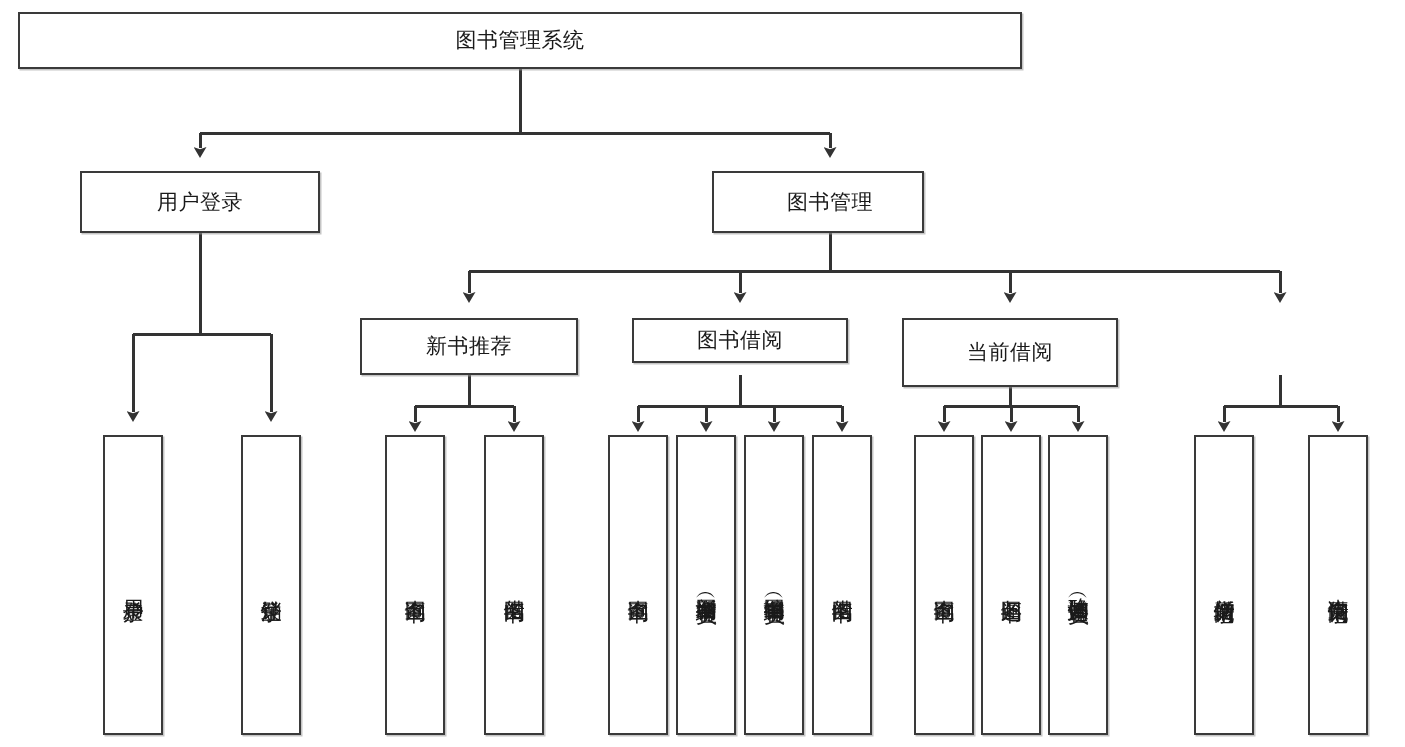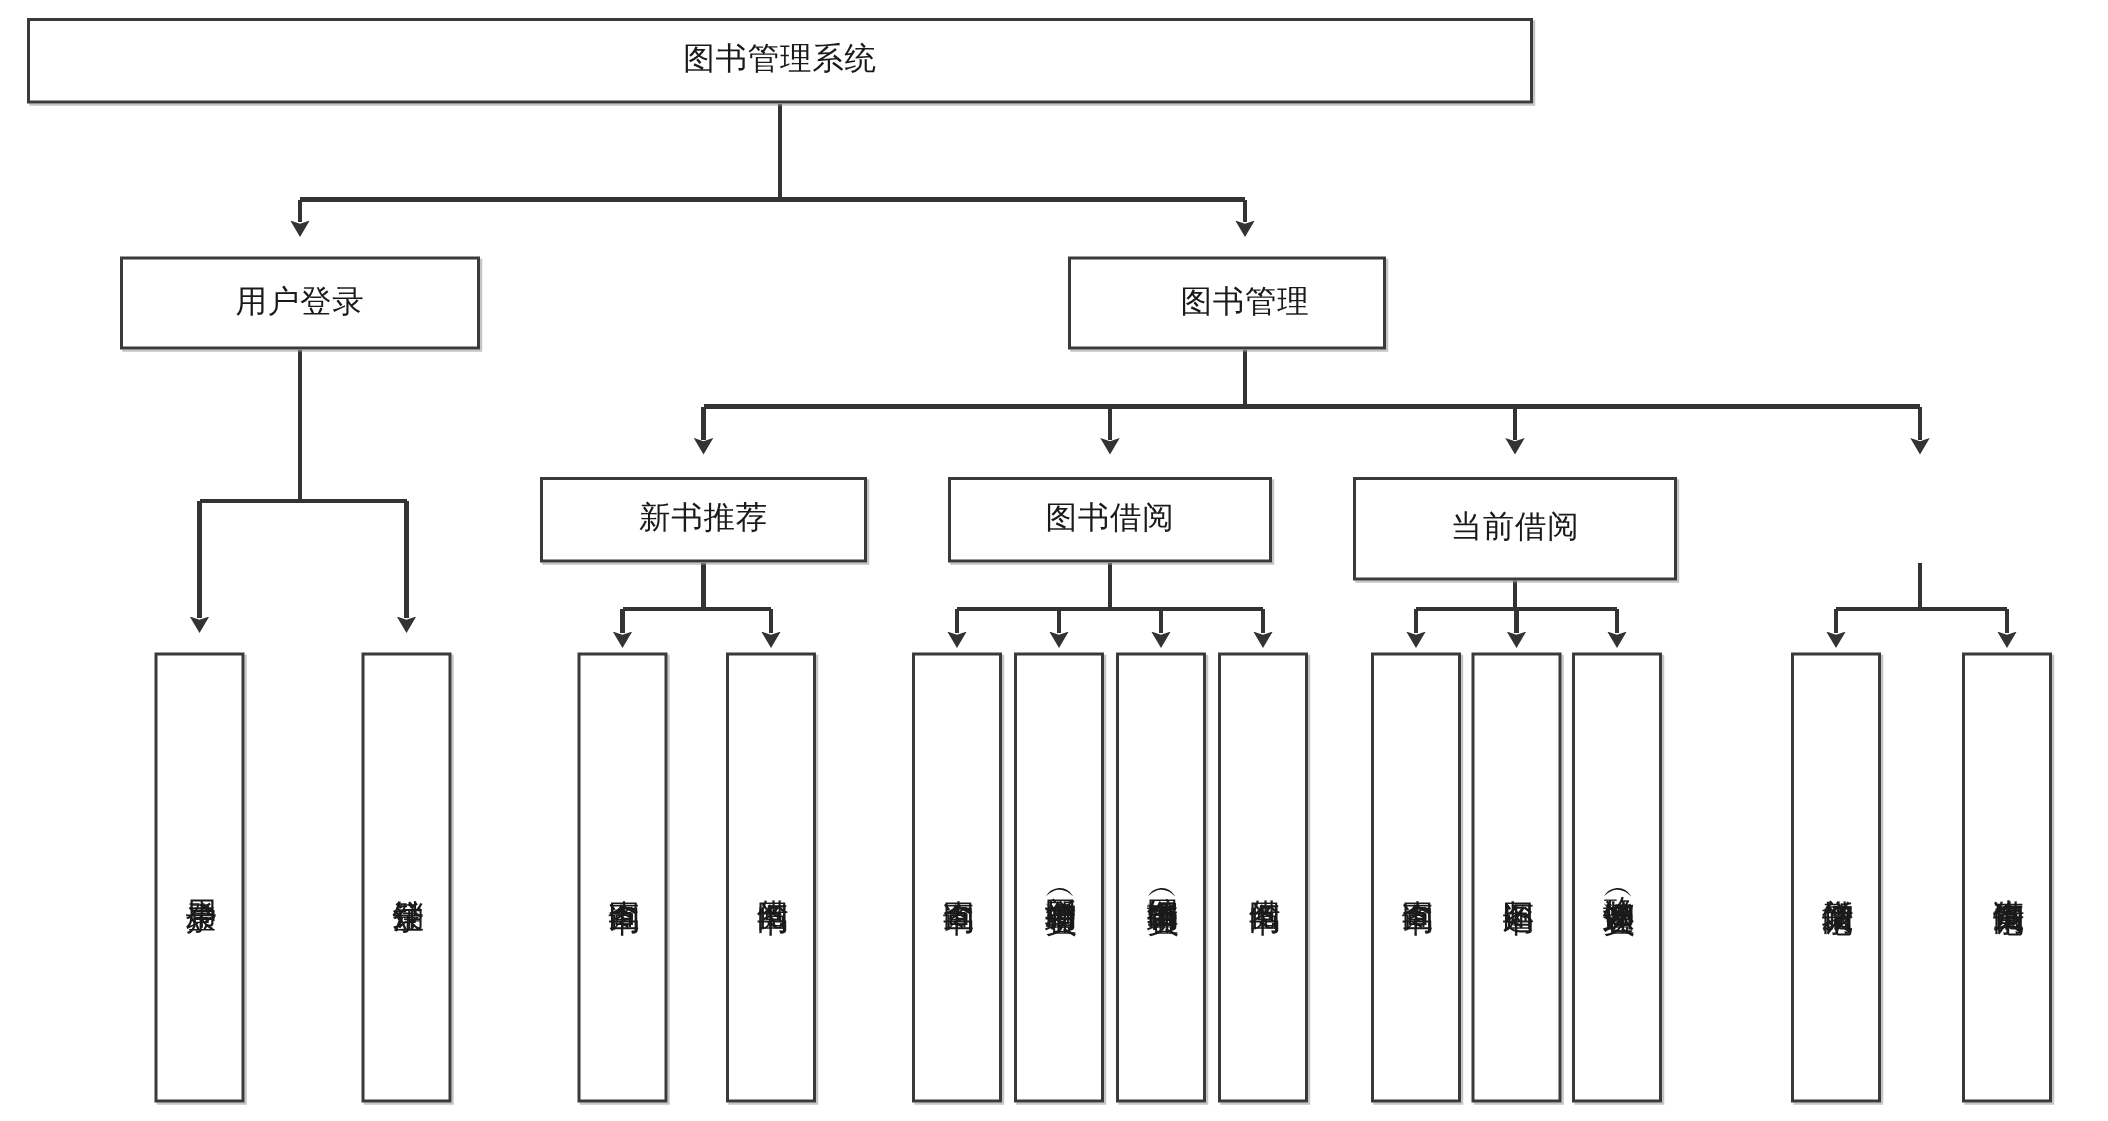--- a/index.html
+++ b/index.html
@@ -129,21 +129,21 @@
   <div class="node" style="left:80px; top:171px; width:240px; height:62px;">
     <span class="label">用户登录</span>
   </div>
   <div class="node" style="left:712px; top:171px; width:212px; height:62px;padding-left:24px;">
     <span class="label">图书管理</span>
   </div>
 
   <div class="node" style="left:360px; top:318px; width:218px; height:57px;">
     <span class="label">新书推荐</span>
   </div>
-  <div class="node" style="left:632px; top:318px; width:216px; height:57px;">
+  <div class="node" style="left:632px; top:318px; width:216px; height:45px;">
     <span class="label">图书借阅</span>
   </div>
   <div class="node" style="left:902px; top:318px; width:216px; height:69px;">
     <span class="label">当前借阅</span>
   </div>
 
   <div class="node leaf" style="left:103px; top:435px; width:60px; height:300px;">
     <span class="label">用户登录</span>
   </div>
   <div class="node leaf" style="left:241px; top:435px; width:60px; height:300px;">

